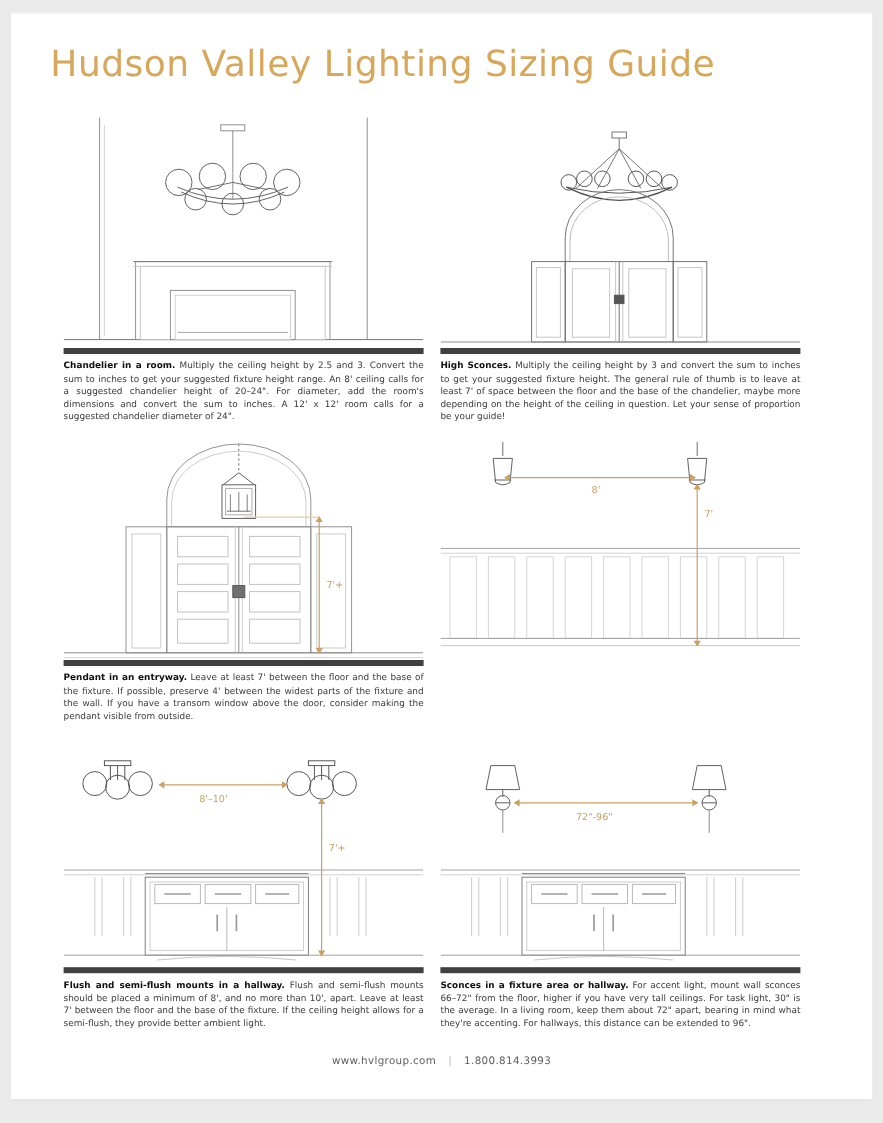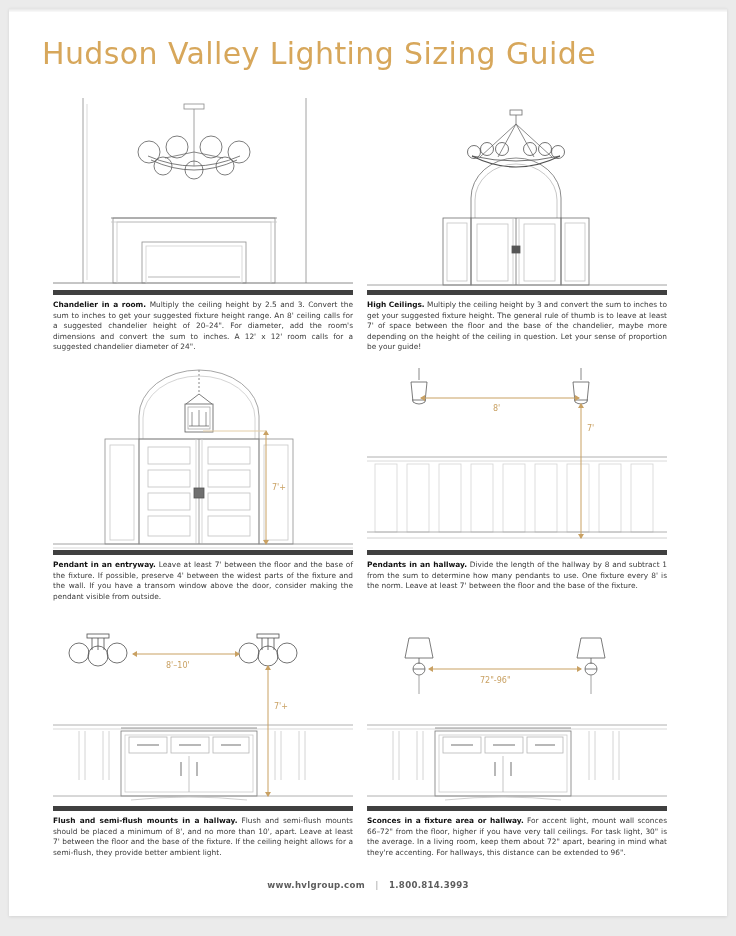--- a/index.html
+++ b/index.html
@@ -75,21 +75,20 @@
   .footer {
     position: absolute;
     left: 0;
     top: 872px;
     width: 718px;
     text-align: center;
     font-family: "DejaVu Sans", sans-serif;
     font-size: 8.6px;
     color: #5d5d5d;
     letter-spacing: 0.3px;
-    font-weight: bold;
   }
   .footer .sep {
     color: #b5b5b5;
     margin: 0 7px;
   }
   .dim-text {
     font-family: "DejaVu Sans", sans-serif;
     fill: #c9a163;
     font-size: 8px;
   }
@@ -187,21 +186,21 @@
           <rect x="76" y="124" width="28" height="67" stroke="#6f6f6f"></rect>
           <rect x="80" y="129" width="20" height="58" stroke="#c4c4c4"></rect>
           <rect x="194" y="124" width="28" height="67" stroke="#6f6f6f"></rect>
           <rect x="198" y="129" width="20" height="58" stroke="#c4c4c4"></rect>
 
           <line x1="0" y1="191" x2="300" y2="191" stroke="#8a8a8a"></line>
         </g>
       </svg>
     </div>
     <div class="caption">
-      <b>High Ceilings.</b>
+      <b>High Sconces.</b>
       <span>Multiply the ceiling height by 3 and convert the sum to inches to get your suggested fixture height. The general rule of thumb is to leave at least 7' of space between the floor and the base of the chandelier, maybe more depending on the height of the ceiling in question. Let your sense of proportion be your guide!</span>
     </div>
   </div>
 
   <div class="panel col-left row-2">
     <div class="illus">
       <svg width="300" height="182" viewBox="0 0 300 182">
         <g stroke="#8e8e8e" fill="none" stroke-width="0.8">
 
           <line x1="146" y1="2" x2="146" y2="26" stroke="#6a6a6a" stroke-dasharray="2 2"></line>
@@ -300,24 +299,20 @@
         </g>
         <text class="dim-text" x="126" y="43">8'</text>
 
         <g stroke="#c9a163" fill="none" stroke-width="1">
           <line x1="214" y1="36" x2="214" y2="170"></line>
           <path d="M211 40 L214 35 L217 40 Z" fill="#c9a163" stroke="none"></path>
           <path d="M211 166 L214 171 L217 166 Z" fill="#c9a163" stroke="none"></path>
         </g>
         <text class="dim-text" x="220" y="63">7'</text>
       </svg>
-    </div>
-    <div class="caption">
-      <b>Pendants in an hallway.</b>
-      <span>Divide the length of the hallway by 8 and subtract 1 from the sum to determine how many pendants to use. One fixture every 8' is the norm. Leave at least 7' between the floor and the base of the fixture.</span>
     </div>
   </div>
 
   <div class="panel col-left row-3">
     <div class="illus">
       <svg width="300" height="182" viewBox="0 0 300 182">
         <g stroke="#6f6f6f" fill="none" stroke-width="0.8">
 
           <rect x="34" y="10" width="22" height="4" fill="#fff" stroke="#4f4f4f"></rect>
           <line x1="39" y1="14" x2="39" y2="26" stroke="#4f4f4f"></line>

